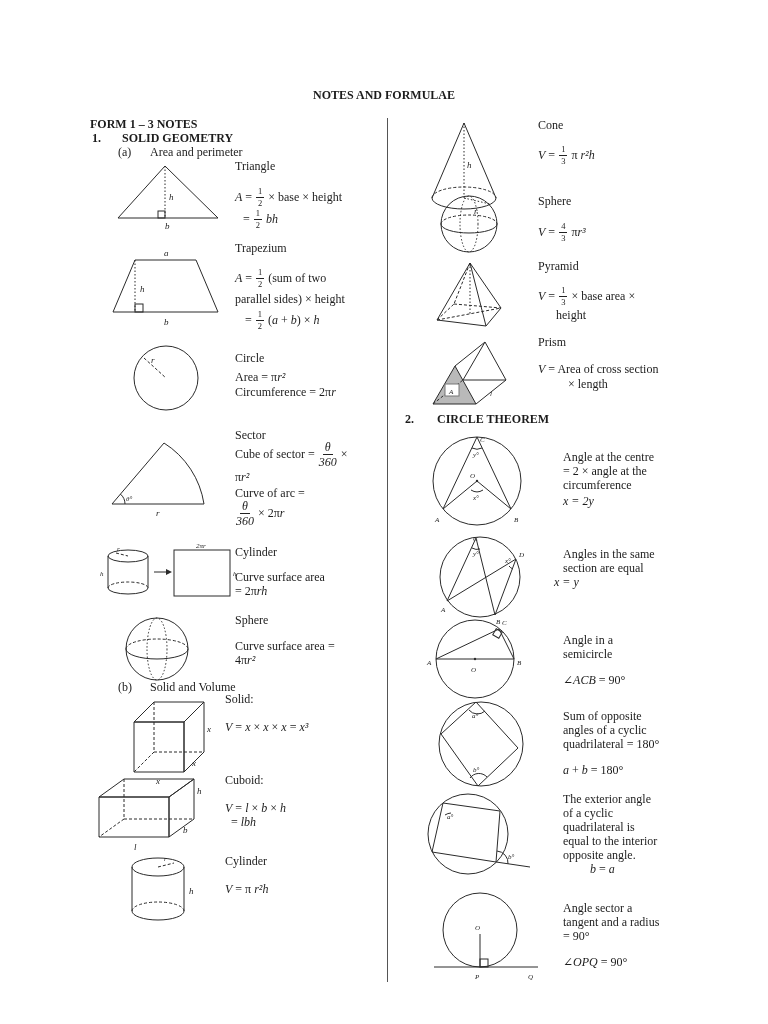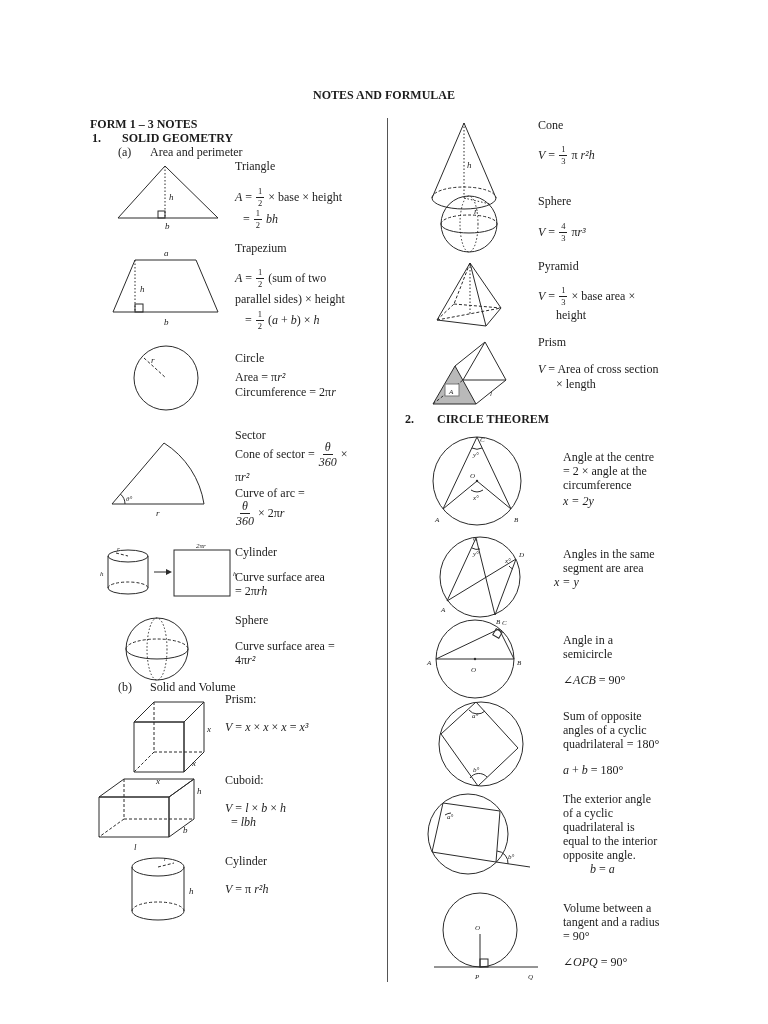--- a/index.html
+++ b/index.html
@@ -112,21 +112,21 @@
   <svg class="diag" style="left:106px; top:438px" width="105" height="80" viewBox="0 0 105 80">
     <line x1="6" y1="66" x2="58" y2="5"></line>
     <line x1="6" y1="66" x2="98" y2="66"></line>
     <path d="M58,5 A88,88 0 0 1 98,66"></path>
     <path d="M19,66 A13,13 0 0 0 14.4,56.1"></path>
     <text x="20" y="63" class="sm">θ°</text>
     <text x="50" y="78">r</text>
   </svg>
   <div class="t" style="left:235px; top:428px">Sector</div>
   <div class="fl" style="left:235px; top:441px">
-      <span>Cone of sector = </span>
+      <span>Cube of sector = </span>
       <span class="frac fbig"><span class="fn">θ</span><span class="fd">360</span></span>
       <span> ×</span>
     </div>
   <div class="fl" style="left:235px; top:470px">
       <span>π</span>
       <span class="i">r²</span>
     </div>
   <div class="fl" style="left:235px; top:486px">
       <span>Curve of arc =</span>
     </div>
@@ -182,21 +182,21 @@
     <polygon points="8,28 58,28 58,78 8,78"></polygon>
     <polygon points="8,28 28,8 78,8 58,28"></polygon>
     <polygon points="58,28 78,8 78,58 58,78"></polygon>
     <line class="dash" x1="28" y1="8" x2="28" y2="58"></line>
     <line class="dash" x1="28" y1="58" x2="78" y2="58"></line>
     <line class="dash" x1="28" y1="58" x2="8" y2="78"></line>
     <text x="81" y="38">x</text>
     <text x="66" y="72">x</text>
     <text x="30" y="90">x</text>
   </svg>
-  <div class="t" style="left:225px; top:692px">Prism:</div>
+  <div class="t" style="left:225px; top:692px">Solid:</div>
   <div class="fl" style="left:225px; top:720px">
       <span class="i">V</span>
       <span> = </span>
       <span class="i">x</span>
       <span> × </span>
       <span class="i">x</span>
       <span> × </span>
       <span class="i">x</span>
       <span> = </span>
       <span class="i">x³</span>
@@ -310,21 +310,21 @@
     <line class="dash" x1="5" y1="68" x2="35" y2="44"></line>
     <rect class="fillw" x="17" y="48" width="14" height="12"></rect>
     <text x="21" y="58" class="sm">A</text>
     <text x="62" y="60" class="sm">l</text>
   </svg>
   <div class="t" style="left:538px; top:335px">Prism</div>
   <div class="fl" style="left:538px; top:362px">
       <span class="i">V</span>
       <span> = Area of cross section</span>
     </div>
-  <div class="fl" style="left:556px; top:377px">
+  <div class="fl" style="left:568px; top:377px">
       <span>× length</span>
     </div>
 
   <div class="t b" style="left:405px; top:412px">2.</div>
   <div class="t b" style="left:437px; top:412px">CIRCLE THEOREM</div>
 
   <svg class="diag" style="left:430px; top:432px" width="95" height="98" viewBox="0 0 95 98">
     <circle cx="47" cy="49" r="44"></circle>
     <line x1="47" y1="5" x2="13" y2="77"></line>
     <line x1="47" y1="5" x2="81" y2="77"></line>
@@ -356,21 +356,21 @@
     <path d="M40,15 A10,10 0 0 0 48,16"></path>
     <path d="M77,33 A9,9 0 0 0 81,36"></path>
     <text x="41" y="8" class="sm">C</text>
     <text x="41" y="23" class="sm">y°</text>
     <text x="87" y="24" class="sm">D</text>
     <text x="73" y="30" class="sm">x°</text>
     <text x="9" y="79" class="sm">A</text>
     <text x="64" y="91" class="sm">B</text>
   </svg>
   <div class="t" style="left:563px; top:547px">Angles in the same</div>
-  <div class="t" style="left:563px; top:561px">segment are area</div>
+  <div class="t" style="left:563px; top:561px">section are equal</div>
   <div class="fl" style="left:554px; top:575px">
       <span class="i">x = y</span>
     </div>
 
   <svg class="diag" style="left:425px; top:617px" width="100" height="84" viewBox="0 0 100 84">
     <circle cx="50" cy="42" r="39"></circle>
     <line x1="11" y1="42" x2="89" y2="42"></line>
     <line x1="11" y1="42" x2="74" y2="12"></line>
     <line x1="74" y1="12" x2="89" y2="42"></line>
     <rect x="69" y="13" width="7" height="7" transform="rotate(30 72.5 16.5)"></rect>
@@ -428,21 +428,21 @@
 
   <svg class="diag" style="left:428px; top:888px" width="115" height="96" viewBox="0 0 115 96">
     <circle cx="52" cy="42" r="37"></circle>
     <line x1="52" y1="46" x2="52" y2="79"></line>
     <line x1="6" y1="79" x2="110" y2="79"></line>
     <rect x="52" y="71" width="8" height="8"></rect>
     <text x="47" y="42" class="sm">O</text>
     <text x="47" y="91" class="sm">P</text>
     <text x="100" y="91" class="sm">Q</text>
   </svg>
-  <div class="t" style="left:563px; top:901px">Volume between a</div>
+  <div class="t" style="left:563px; top:901px">Angle sector a</div>
   <div class="t" style="left:563px; top:915px">tangent and a radius</div>
   <div class="t" style="left:563px; top:929px">= 90°</div>
   <div class="fl" style="left:563px; top:955px">
       <span>∠</span>
       <span class="i">OPQ</span>
       <span> = 90°</span>
     </div>
 
 </div>
 

